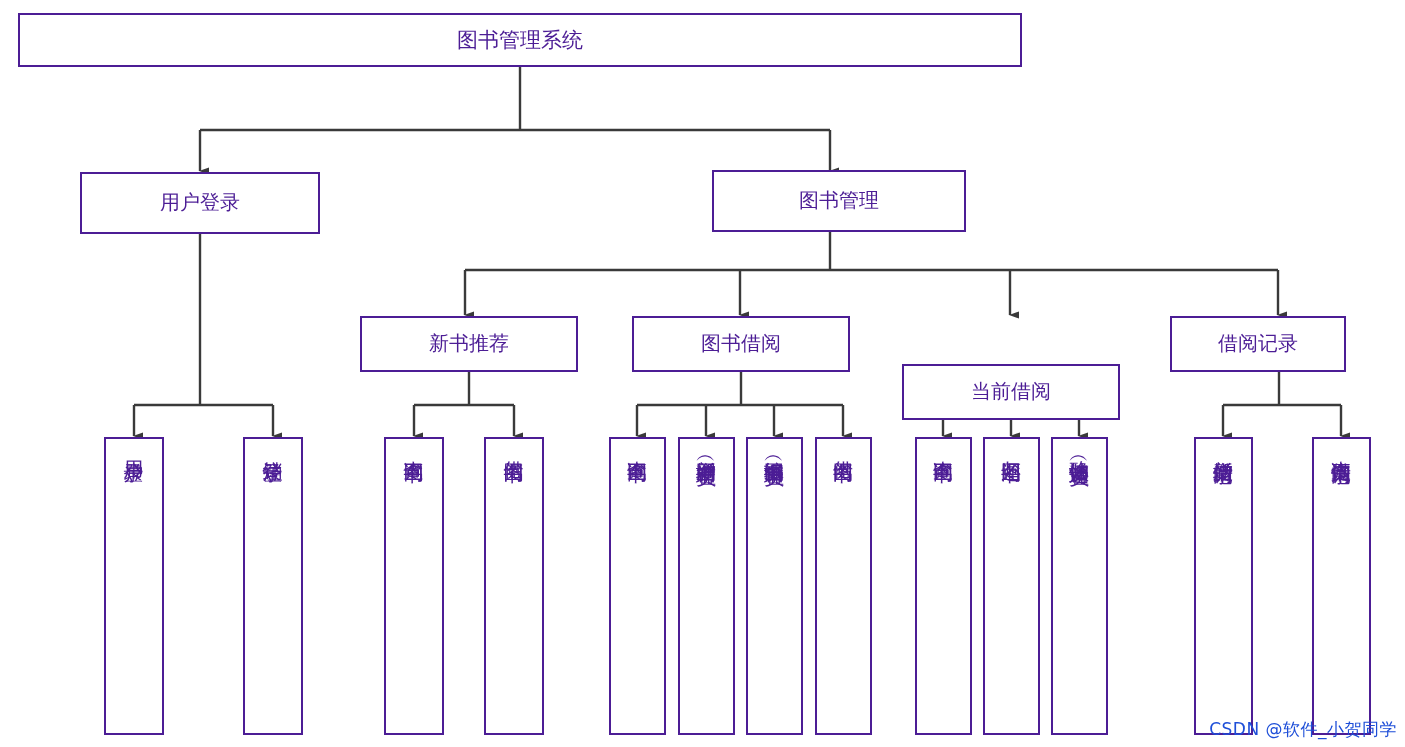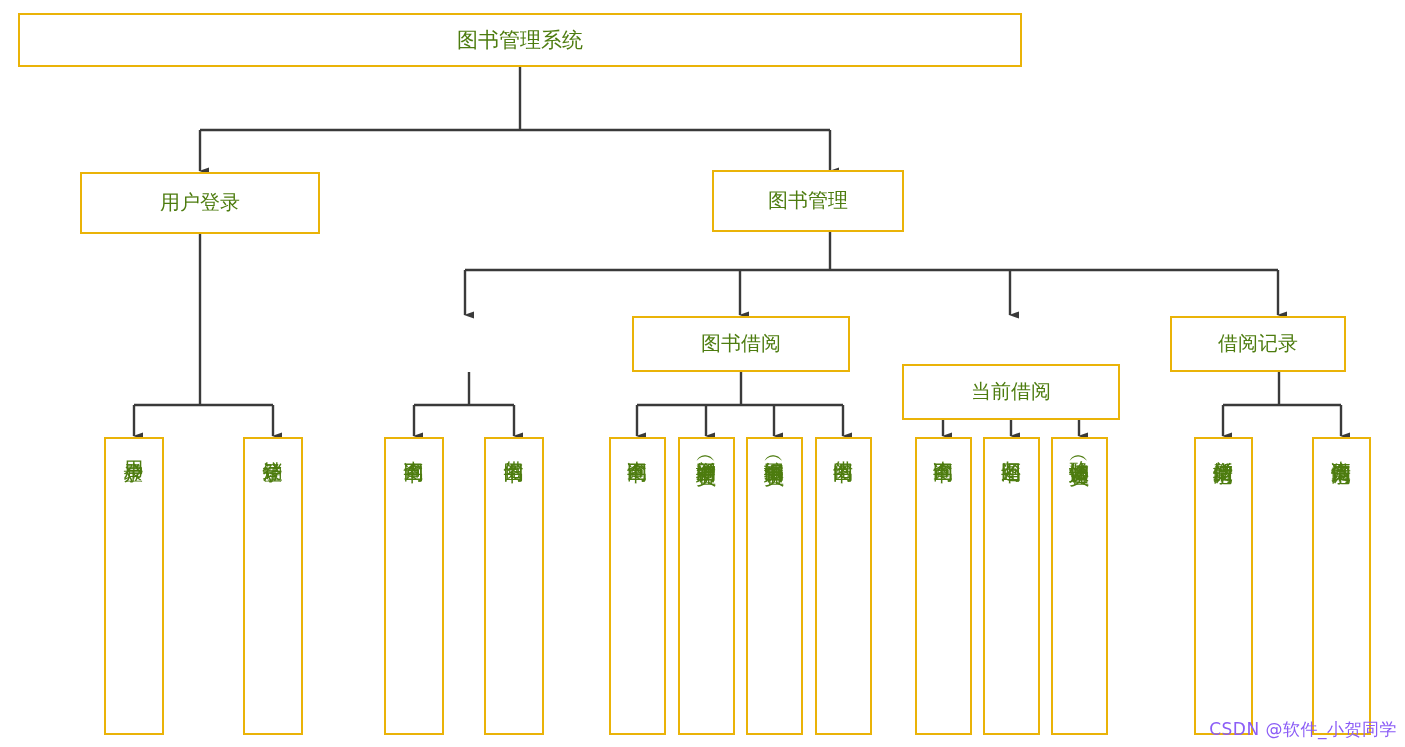--- a/index.html
+++ b/index.html
@@ -23,25 +23,25 @@
     left: 0;
     top: 0;
     width: 1405px;
     height: 747px;
     pointer-events: none;
   }
   .node {
     position: absolute;
     box-sizing: border-box;
     background: #ffffff;
-    border: 2px solid #eab308;
+    border: 2px solid #4c1d95;
     display: flex;
     align-items: center;
     justify-content: center;
-    color: #4d7c0f;
+    color: #4c1d95;
   }
   .node .node-label {
     display: block;
     text-align: center;
     line-height: 1.18;
     white-space: nowrap;
   }
   .node-root {
     font-size: 21px;
   }
@@ -62,21 +62,21 @@
     text-orientation: upright;
     letter-spacing: 1px;
     line-height: 1.0;
     white-space: nowrap;
   }
   #watermark {
     position: absolute;
     right: 8px;
     bottom: 6px;
     font-size: 17px;
-    color: #8b5cf6;
+    color: #1d4ed8;
     letter-spacing: 0.5px;
     white-space: nowrap;
     user-select: none;
     margin-left: 44px;
   }
 </style>
 </head>
 <body>
 
 <div id="diagram-root">
@@ -124,24 +124,27 @@
       </g>
   </svg>
 
   <div class="node node-root" style="left: 18px; top: 13px; width: 1004px; height: 54px;">
     <span class="node-label">图书管理系统</span>
   </div>
 
   <div class="node node-l2" style="left: 80px; top: 172px; width: 240px; height: 62px;">
     <span class="node-label">用户登录</span>
   </div>
-  <div class="node node-l2" style="left: 712px; top: 170px; width: 192px; height: 62px;">
+  <div class="node node-l2" style="left: 712px; top: 170px; width: 254px; height: 62px;">
     <span class="node-label">图书管理</span>
   </div>
 
+  <div class="node node-l3" style="left: 360px; top: 316px; width: 218px; height: 56px;">
+    <span class="node-label">新书推荐</span>
+  </div>
   <div class="node node-l3" style="left: 632px; top: 316px; width: 218px; height: 56px;">
     <span class="node-label">图书借阅</span>
   </div>
   <div class="node node-l3" style="left: 902px; top: 316px; width: 218px; height: 56px; margin-top: 48px;">
     <span class="node-label">当前借阅</span>
   </div>
   <div class="node node-l3" style="left: 1170px; top: 316px; width: 176px; height: 56px;">
     <span class="node-label">借阅记录</span>
   </div>
 

